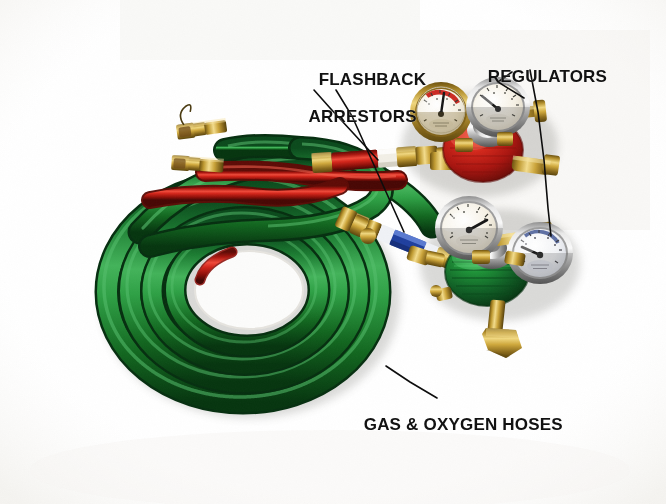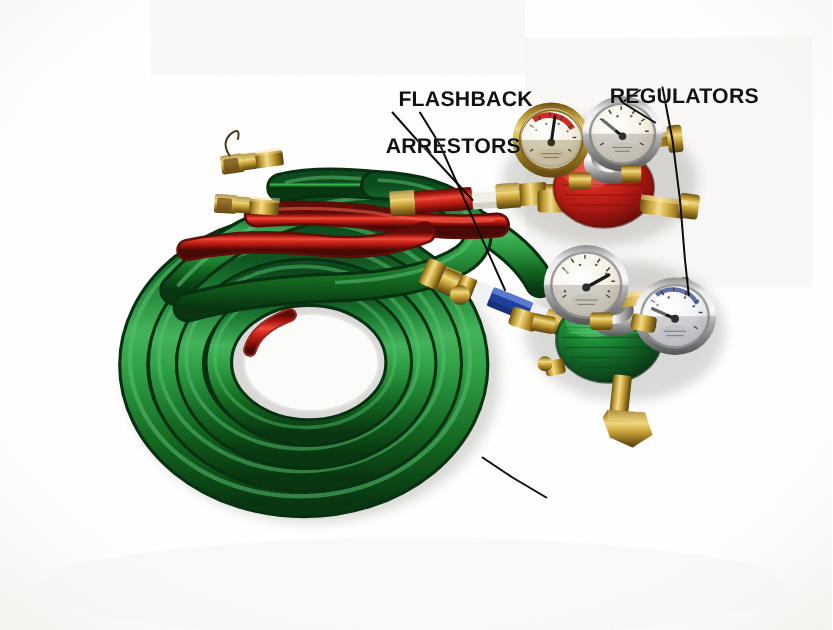--- a/index.html
+++ b/index.html
@@ -544,14 +544,17 @@
 
   <div class="callout" id="label-regulators">
     <span>REGULATORS</span>
   </div>
 
   <div class="callout" id="label-flashback">
     <span>FLASHBACK</span>
     <span class="line2">ARRESTORS</span>
   </div>
 
+  <div class="callout" id="label-hoses">
+    <span>GAS &amp; OXYGEN HOSES</span>
+  </div>
 
 </div>
 
 </body></html>

